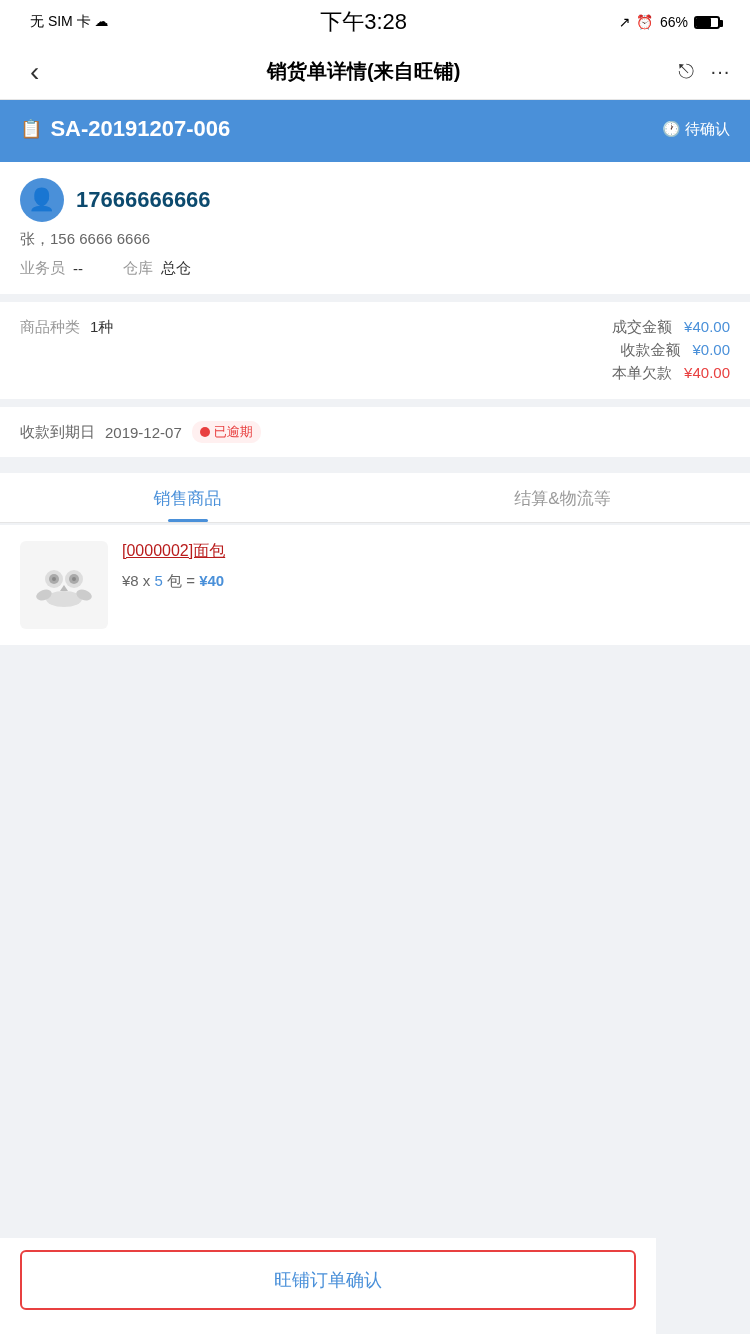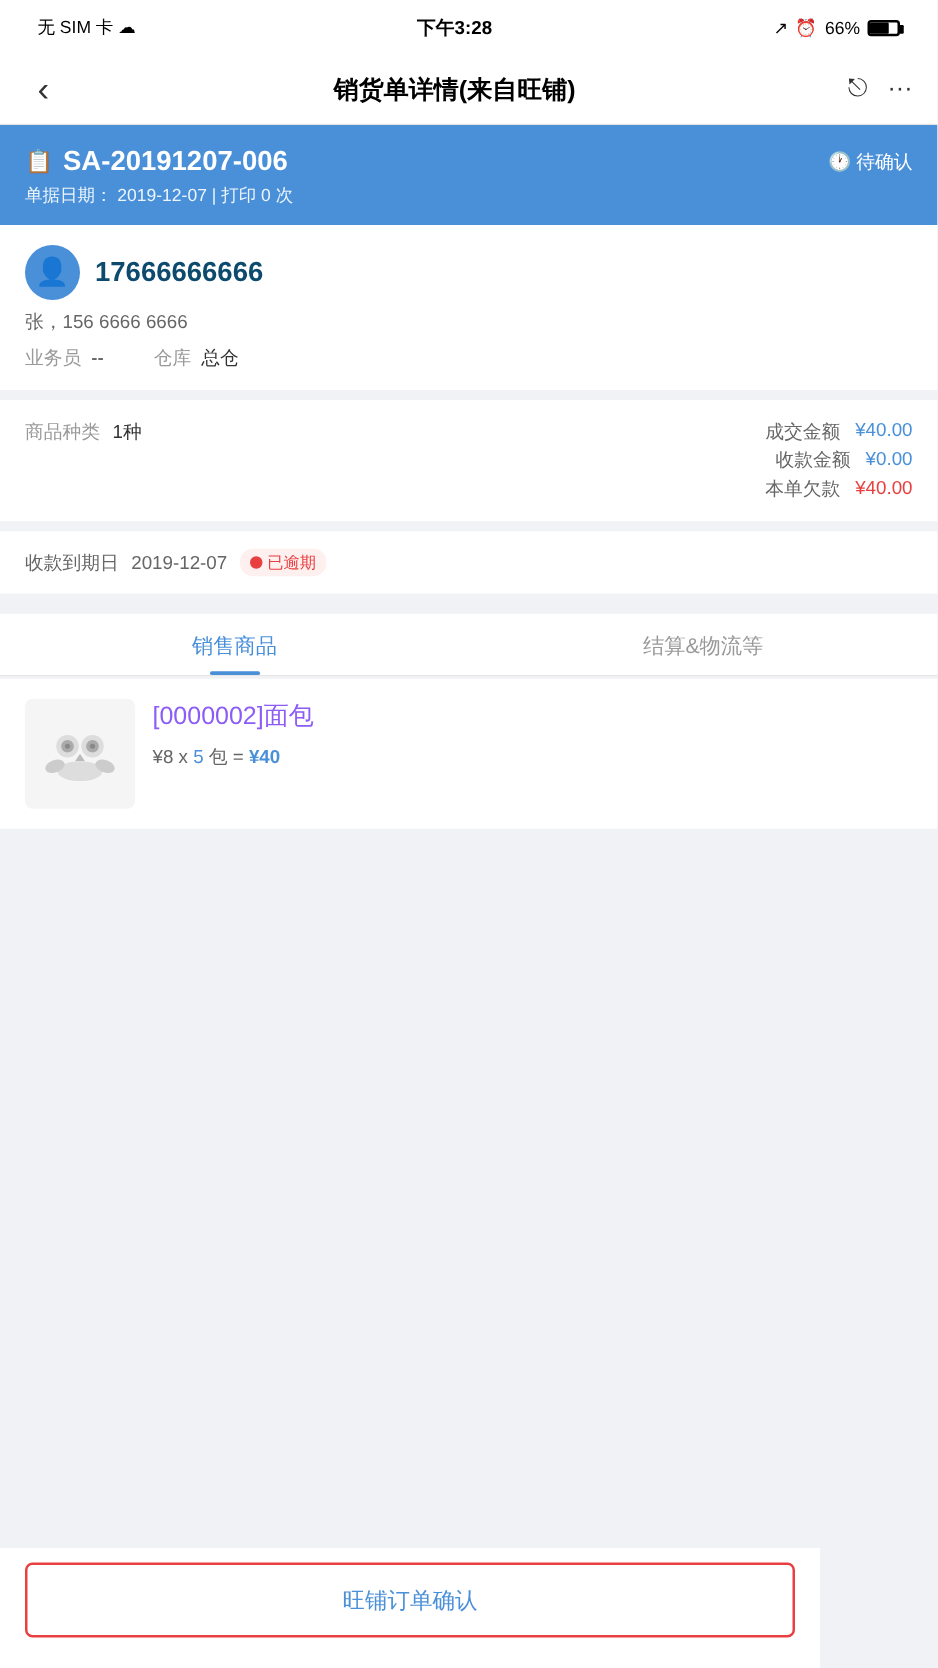--- a/index.html
+++ b/index.html
@@ -16,21 +16,21 @@
     .status-bar {
       background: #fff;
       display: flex;
       justify-content: space-between;
       align-items: center;
       padding: 11px 30px;
       height: 44px;
       font-size: 15px;
     }
     .status-left { font-size: 14px; color: #000; }
-    .status-center { font-size: 15px; font-weight: 700; color: #000; }
+    .status-center { font-size: 22px; font-weight: 400; color: #000; }
     .status-right { display: flex; align-items: center; gap: 6px; font-size: 14px; color: #000; }
     .battery-icon {
       width: 26px; height: 13px;
       border: 2px solid #000;
       border-radius: 3px;
       position: relative;
       display: inline-block;
     }
     .battery-icon::after {
       content: '';
@@ -281,23 +281,24 @@
     }
     .product-thumb-owl {
       font-size: 28px;
       color: #ccc;
       text-align: center;
     }
     .product-info {
       flex: 1;
     }
     .product-name {
-      font-size: 20px;
-      color: #8b5cf6;
+      font-size: 16px;
+      color: #b91c1c;
       margin-bottom: 10px;
+      text-decoration: underline;
     }
     .product-price-row {
       font-size: 15px;
       color: #666;
     }
     .price-qty { color: #666; }
     .price-qty-num { color: #4a90d9; }
     .price-total { color: #4a90d9; font-weight: 600; }
 
     
@@ -357,26 +358,20 @@
 <div class="blue-header">
   <div class="blue-header-top">
     <div class="order-id">
       <span class="order-id-icon">📋</span>
       <span>SA-20191207-006</span>
     </div>
     <div class="status-badge">
       <span>🕐</span>
       <span>待确认</span>
     </div>
-  </div>
-  <div class="order-meta">
-    <span>单据日期：</span>
-    <span>2019-12-07</span>
-    <span>| 打印</span>
-    <span>0 次</span>
   </div>
 </div>
 
 <div class="customer-section">
   <div class="customer-header">
     <div class="avatar">
       <span>👤</span>
     </div>
     <div class="customer-phone">17666666666</div>
   </div>

